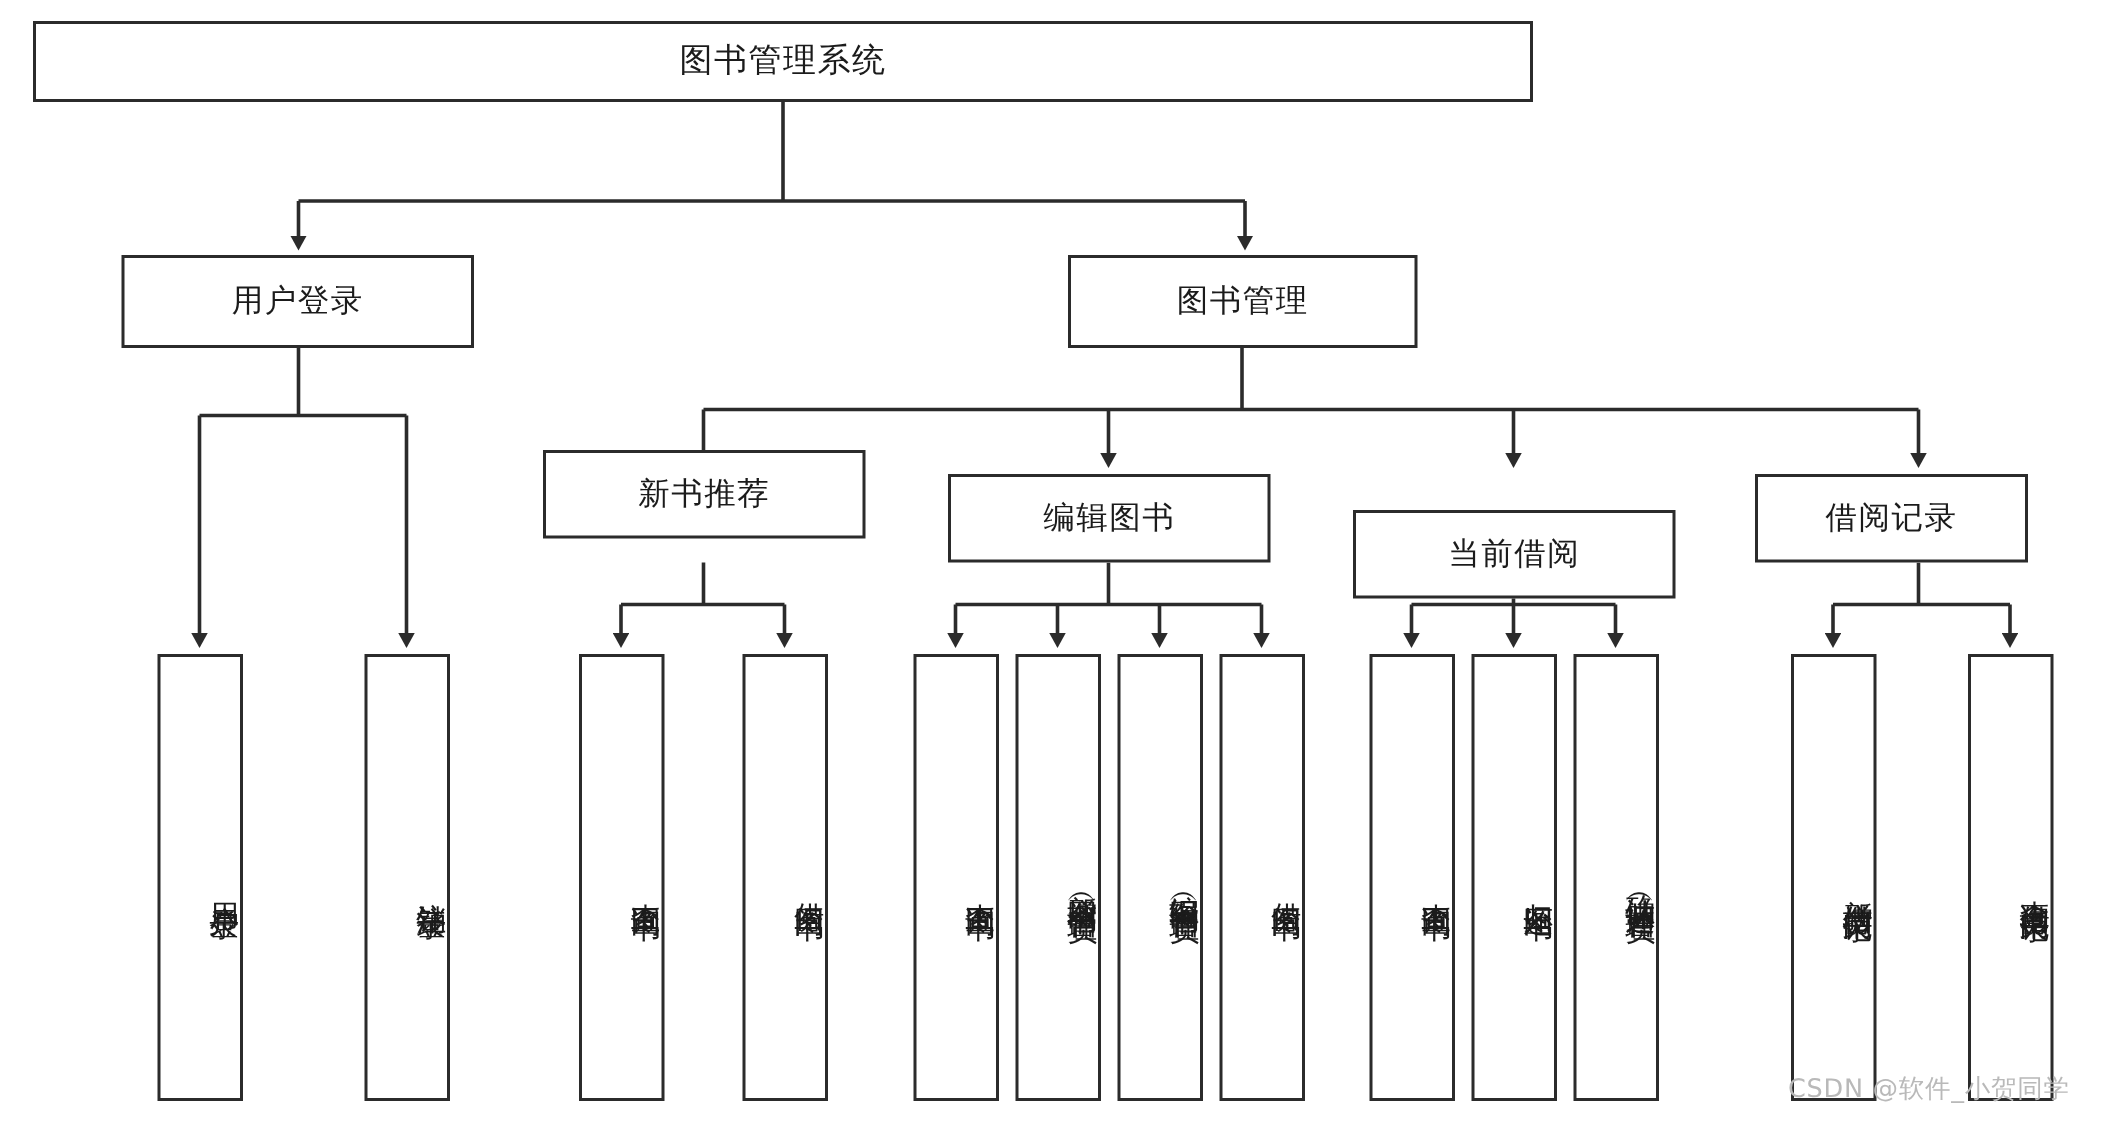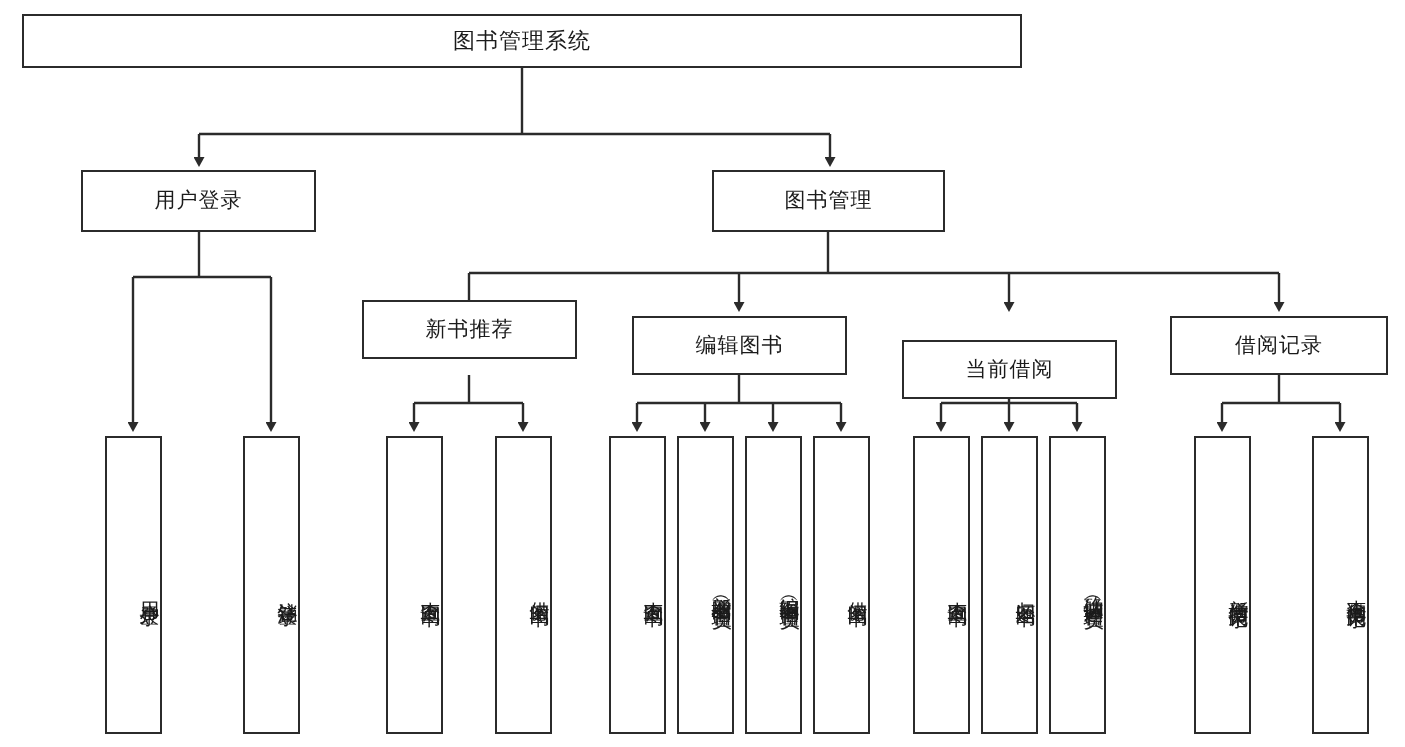--- a/index.html
+++ b/index.html
@@ -135,21 +135,21 @@
 
   <div class="node horiz" style="left:362px; top:300px; width:215px; height:59px;">
     <span>新书推荐</span>
   </div>
   <div class="node horiz" style="left:632px; top:316px; width:215px; height:59px;">
     <span>编辑图书</span>
   </div>
   <div class="node horiz" style="left:902px; top:316px; width:215px; height:59px;margin-top:24px;">
     <span>当前借阅</span>
   </div>
-  <div class="node horiz" style="left:1170px; top:316px; width:218px; height:59px;">
+  <div class="node horiz" style="left:1170px; top:316px; width:182px; height:59px;">
     <span>借阅记录</span>
   </div>
 
   <div class="node vert" style="left:105px; top:436px; width:57px; height:298px;">
     <span>用户登录</span>
   </div>
   <div class="node vert" style="left:243px; top:436px; width:57px; height:298px;">
     <span>注销登录</span>
   </div>
 
@@ -183,14 +183,15 @@
     <span>确认归还（管理员）</span>
   </div>
 
   <div class="node vert" style="left:1194px; top:436px; width:57px; height:298px;">
     <span>新增借阅记录</span>
   </div>
   <div class="node vert" style="left:1312px; top:436px; width:57px; height:298px;">
     <span>查询借阅记录</span>
   </div>
 
+  <div class="watermark">CSDN @软件_小贺同学</div>
 
 </div>
 
 </body></html>

